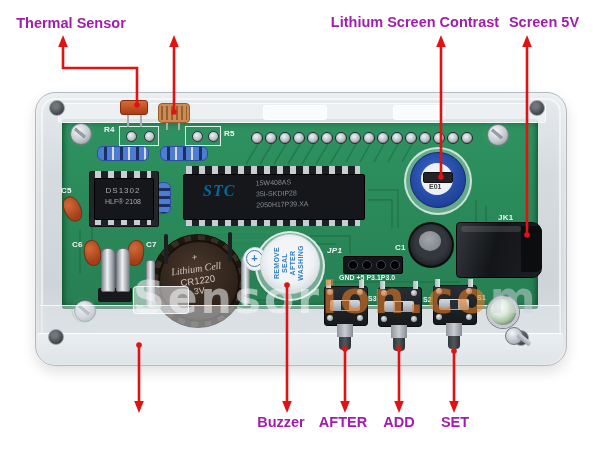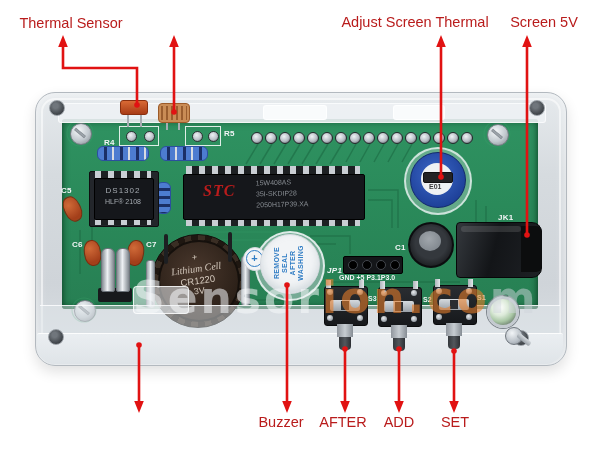--- a/index.html
+++ b/index.html
@@ -1,21 +1,21 @@
 <!DOCTYPE html>
 <html><head>
 <meta charset="utf-8">
 <style>
   html,body{margin:0;padding:0;background:#ffffff;}
   .scene{position:relative;width:600px;height:450px;background:#ffffff;overflow:hidden;
          font-family:"Liberation Sans", sans-serif;}
 
   
-  .lbl{position:absolute;font-size:14.5px;color:#b91c1c;white-space:nowrap;
-       transform:translateX(-50%);z-index:50;}
+  .lbl{position:absolute;font-size:14.5px;color:#a21caf;white-space:nowrap;
+       transform:translateX(-50%);z-index:50;font-weight:bold;}
 
   
   .case{position:absolute;left:35px;top:92px;width:530px;height:272px;border-radius:20px;
         background:linear-gradient(180deg,#e6eaed 0%,#d6dbdf 30%,#cfd4d9 70%,#dde2e6 100%);
         border:1px solid #b3b9bf;box-shadow:0 6px 14px rgba(0,0,0,0.12), inset 0 0 12px rgba(255,255,255,0.7);}
   .case::after{content:"";position:absolute;inset:5px;border:2px solid rgba(255,255,255,0.55);
         border-radius:14px;pointer-events:none;}
   .corner-hole{position:absolute;width:14px;height:14px;border-radius:50%;
         background:radial-gradient(circle at 40% 35%, #70767c 20%, #43484d 65%, #2e3236);
         border:1px solid #9aa0a6;z-index:35;}
@@ -68,21 +68,21 @@
   .ocap{position:absolute;width:15px;height:24px;border-radius:45%;z-index:10;
        background:radial-gradient(circle at 35% 30%, #d06a38, #a33f1a 72%);border:1px solid #7c2c0e;}
 
   .socket{position:absolute;background:#23262b;border:1px solid #0e0f11;border-radius:2px;z-index:10;}
   .chipbody{position:absolute;background:#15171b;border:1px solid #000;border-radius:2px;z-index:11;}
   .dippins{position:absolute;height:7px;z-index:11;
        background:repeating-linear-gradient(90deg,#c9ced4 0 6px, #1d2023 6px 13px);}
   .chiptxt{position:absolute;color:#a6abb1;text-align:center;z-index:12;white-space:nowrap;}
 
   .stc-logo{position:absolute;left:203px;top:182px;font-family:"Liberation Serif", serif;
-       font-style:italic;font-weight:bold;font-size:16px;color:#b91c1c;z-index:12;letter-spacing:1px;}
+       font-style:italic;font-weight:bold;font-size:16px;color:#0369a1;z-index:12;letter-spacing:1px;}
   .stc-lines{position:absolute;left:256px;top:177px;width:108px;font-size:7px;color:#878c92;
        line-height:1.55;z-index:12;transform:rotate(-1.5deg);white-space:nowrap;}
 
   .cylbase{position:absolute;left:98px;top:288px;width:34px;height:14px;background:#17191c;border-radius:2px;z-index:10;}
   .cyl{position:absolute;width:12px;height:42px;border-radius:6px 6px 2px 2px;z-index:11;
        background:linear-gradient(90deg,#848b92,#eef1f4 45%,#7e858c);border:1px solid #6d747b;}
 
   .bat-holder{position:absolute;left:151px;top:234px;width:92px;height:92px;border-radius:50%;z-index:10;
        background:repeating-conic-gradient(#3a2e24 0deg 9deg, #1f1711 9deg 18deg);border:1px solid #12100c;}
   .bat{position:absolute;left:158px;top:240px;width:78px;height:78px;border-radius:50%;z-index:11;
@@ -217,21 +217,21 @@
   <div class="sensor-ldr"></div>
   <div class="wire" style="left:166px;top:120px;height:10px;"></div>
   <div class="wire" style="left:178px;top:120px;height:10px;"></div>
 
   <div class="padbox" style="left:119px;top:126px;width:38px;"></div>
   <div class="padbox" style="left:185px;top:126px;width:34px;"></div>
   <div class="sdot" style="left:126px;top:131px;"></div>
   <div class="sdot" style="left:144px;top:131px;"></div>
   <div class="sdot" style="left:192px;top:131px;"></div>
   <div class="sdot" style="left:208px;top:131px;"></div>
-  <div class="silk" style="left:104px;top:138px;">R4</div>
+  <div class="silk" style="left:104px;top:125px;">R4</div>
   <div class="silk" style="left:224px;top:129px;">R5</div>
 
   <div class="sdot2" style="left:251px;top:132px;"></div>
   <div class="sdot2" style="left:265px;top:132px;"></div>
   <div class="sdot2" style="left:279px;top:132px;"></div>
   <div class="sdot2" style="left:293px;top:132px;"></div>
   <div class="sdot2" style="left:307px;top:132px;"></div>
   <div class="sdot2" style="left:321px;top:132px;"></div>
   <div class="sdot2" style="left:335px;top:132px;"></div>
   <div class="sdot2" style="left:349px;top:132px;"></div>
@@ -292,21 +292,21 @@
   <div class="buz-tab"></div>
   <div class="buz-plus">+</div>
   <div class="buz-seal"></div>
   <div class="buz-txt">
     <div>REMOVE</div>
     <div>SEAL</div>
     <div>AFTER</div>
     <div>WASHING</div>
   </div>
 
-  <div class="silk" style="left:327px;top:266px;font-style:italic;">JP1</div>
+  <div class="silk" style="left:327px;top:246px;font-style:italic;">JP1</div>
   <div class="jp1-hdr"></div>
   <div class="jp1-hole" style="left:348px;top:260px;"></div>
   <div class="jp1-hole" style="left:362px;top:260px;"></div>
   <div class="jp1-hole" style="left:376px;top:260px;"></div>
   <div class="jp1-hole" style="left:390px;top:260px;"></div>
   <div class="silk7" style="left:339px;top:274px;width:68px;">GND +5 P3.1P3.0</div>
 
   <div class="pot-ring"></div>
   <div class="pot"></div>
   <div class="pot-in"></div>
@@ -397,19 +397,19 @@
         <circle cx="527" cy="235" r="2.8"></circle>
       <circle cx="287" cy="285" r="2.8"></circle>
         <circle cx="139" cy="345" r="2.8"></circle>
       <circle cx="345" cy="349" r="2.8"></circle>
         <circle cx="399" cy="349" r="2.8"></circle>
         <circle cx="454" cy="351" r="2.8"></circle>
     </g>
   </svg>
 
   <div class="lbl" style="left:71px;top:15px;">Thermal Sensor</div>
-  <div class="lbl" style="left:415px;top:14px;">Adjust Screen Thermal</div>
+  <div class="lbl" style="left:415px;top:14px;">Lithium Screen Contrast</div>
   <div class="lbl" style="left:544px;top:14px;">Screen 5V</div>
   <div class="lbl" style="left:281px;top:414px;">Buzzer</div>
   <div class="lbl" style="left:343px;top:414px;">AFTER</div>
   <div class="lbl" style="left:399px;top:414px;">ADD</div>
   <div class="lbl" style="left:455px;top:414px;">SET</div>
 </div>
 
 </body></html>

